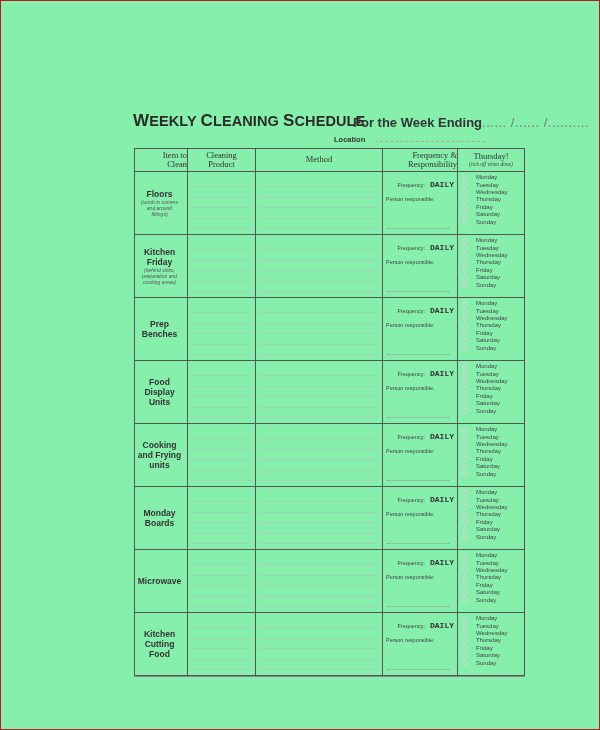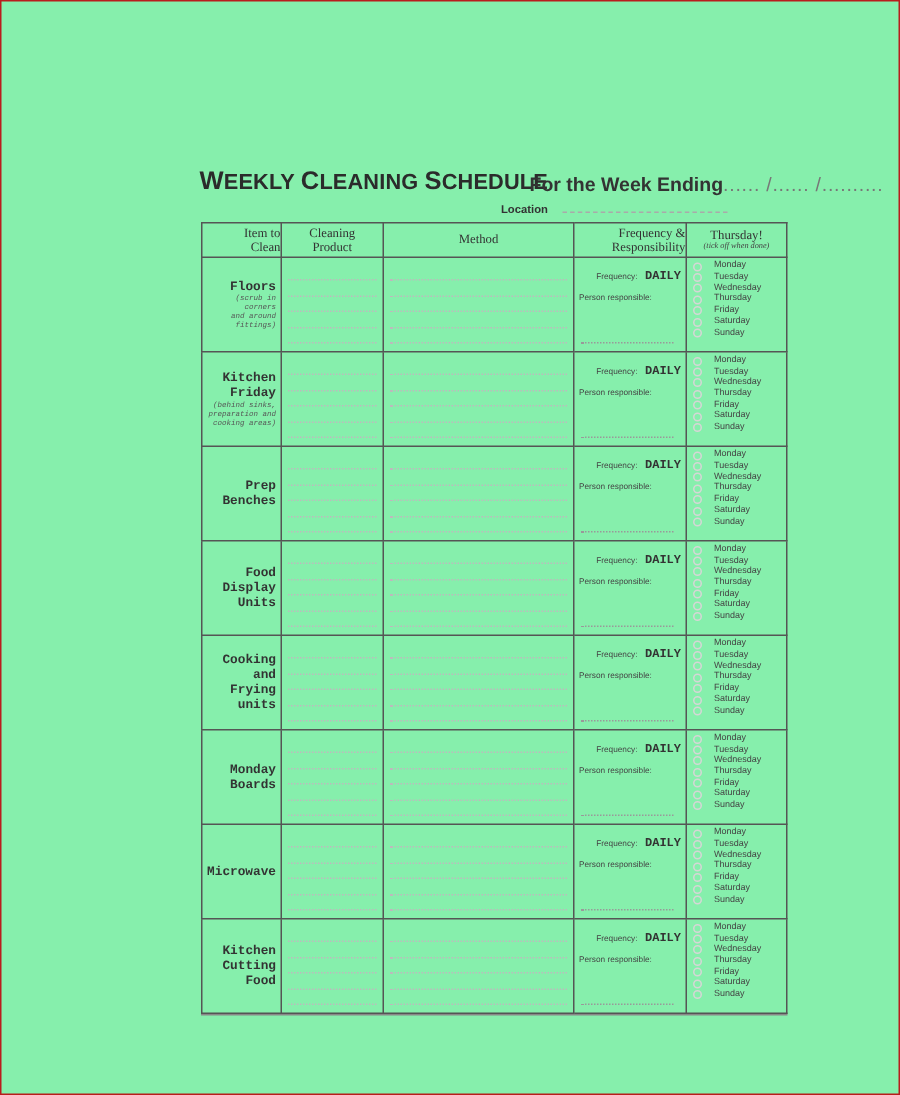--- a/index.html
+++ b/index.html
@@ -48,22 +48,22 @@
     }
     th.c-item { width: 52px; text-align: right; padding-right: 3px; }
     th.c-product { width: 67px; text-align: center; }
     th.c-method { width: 126px; }
     th.c-freq { width: 74px; text-align: right; }
     th.c-done { width: 66px; text-align: center; }
     th .sub { display: block; font-size: 5.5px; font-style: italic; line-height: 7px; color: #444; }
 
     table.schedule tr.row td { height: 54px; }
     td.item {
-      text-align: right; padding-right: 3px !important;
-      font-family: Liberation Mono, monospace; color: #333;
+      text-align: center; padding-right: 3px !important;
+      font-family: Liberation Sans, sans-serif; color: #333;
     }
     td.item .name { font-weight: bold; font-size: 8.5px; line-height: 10px; display: block; }
     td.item .note { font-style: italic; font-size: 5px; line-height: 6px; display: block; color: #555; }
 
     .dotlines { padding: 4px 4px; }
     .dotline {
       border-bottom: 1px dotted #bbb; height: 9.5px;
     }
     td.freq {
       font-family: "Liberation Sans", sans-serif; font-size: 5.5px; color: #444;

